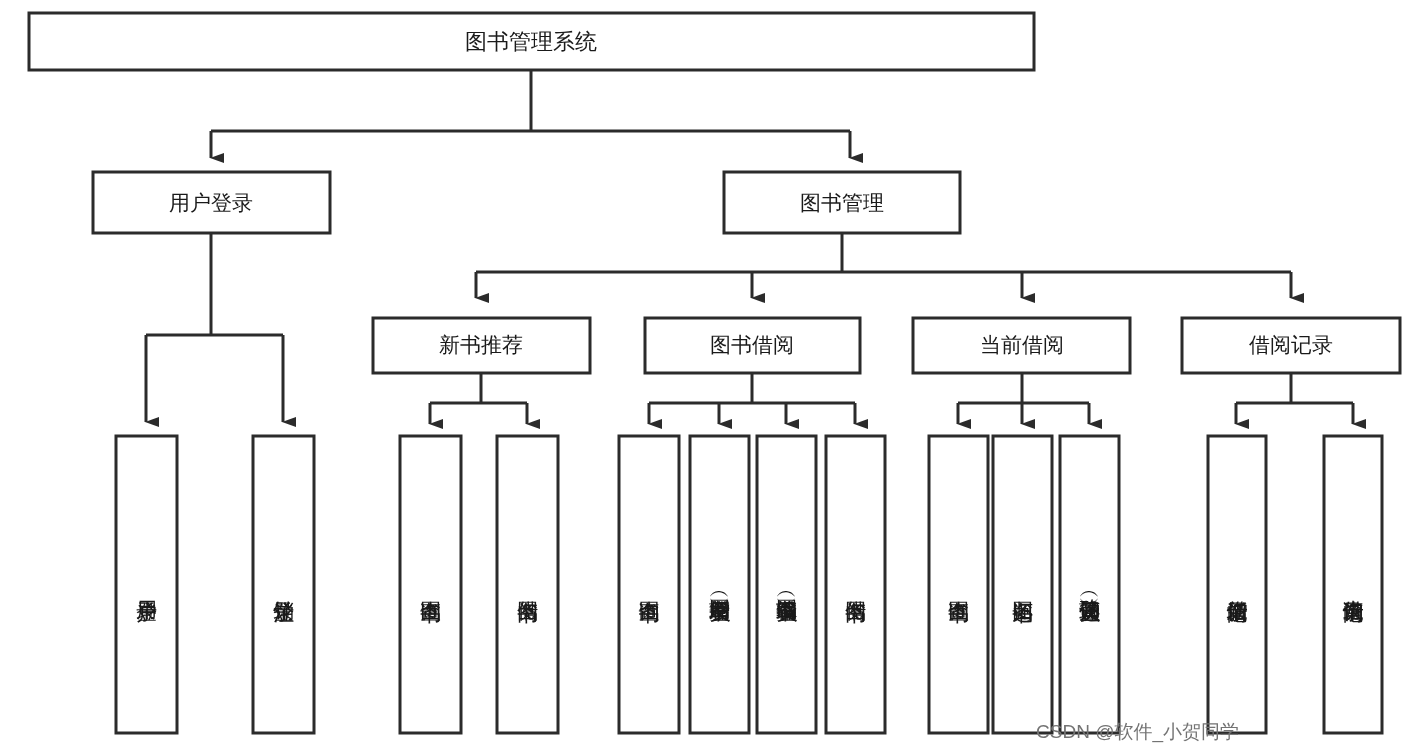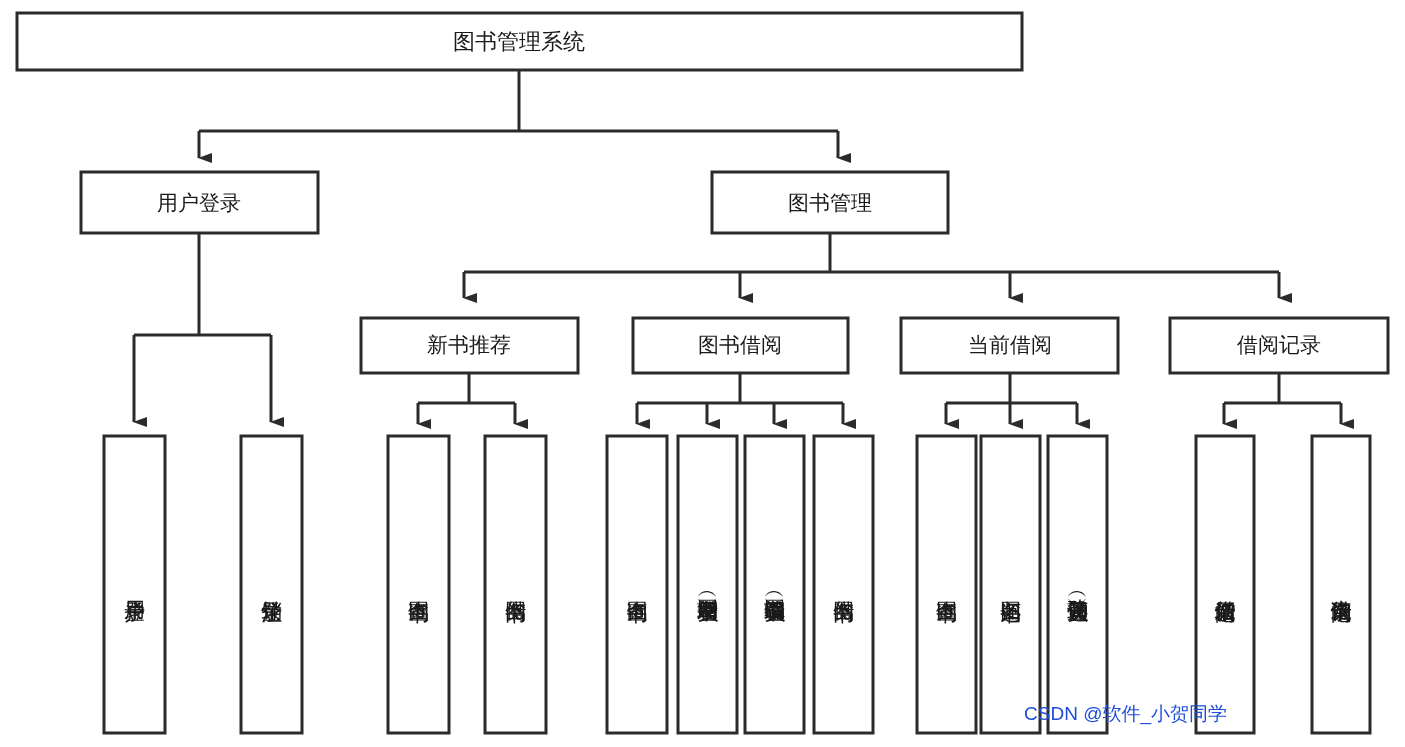--- a/index.html
+++ b/index.html
@@ -1,43 +1,43 @@
 <!DOCTYPE html>
 <html><head>
 <meta charset="utf-8">
 <style>
   html,body{margin:0;padding:0;background:#ffffff;}
   body{
     width:1405px;height:747px;overflow:hidden;
     font-family:"Liberation Sans","DejaVu Sans",sans-serif;
     color:#1a1a1a;
   }
-  #diagram-root{position:relative;width:1235px;height:747px;background:#fff;}
+  #diagram-root{position:relative;width:1235px;height:747px;background:#fff;margin-left:12px;}
   svg#tree{position:absolute;left:0;top:0;width:1405px;height:747px;}
   .nodebox{fill:#ffffff;stroke:#2b2b2b;stroke-width:3;}
   .edge{stroke:#2b2b2b;stroke-width:3;fill:none;}
   .arrowhead{fill:#2b2b2b;}
   .lbl-h{
     font-family:"Liberation Sans","DejaVu Sans",sans-serif;
     font-size:21px;fill:#1a1a1a;text-anchor:middle;dominant-baseline:middle;
   }
   .lbl-root{font-size:22px;}
   .vlabel{
     position:absolute;
     font-family:"Liberation Sans","DejaVu Sans",sans-serif;
     font-size:21px;line-height:1.07;color:#1a1a1a;
     writing-mode:vertical-rl;text-orientation:upright;
     display:flex;align-items:center;justify-content:center;
     white-space:nowrap;letter-spacing:0.5px;
     pointer-events:none;
   }
   .watermark{
-    position:absolute;right:8px;bottom:20px;
+    position:absolute;right:8px;bottom:2px;
     font-family:"Liberation Sans","DejaVu Sans",sans-serif;
-    font-size:19px;color:#1d4ed8;white-space:nowrap;
+    font-size:19px;color:#737373;white-space:nowrap;
   }
 </style>
 </head>
 <body>
 
 <div id="diagram-root">
 
   <svg id="tree" viewBox="0 0 1405 747">
     <defs>
       <marker id="arw" viewBox="0 0 12 14" refX="6" refY="13" markerWidth="12" markerHeight="14" orient="auto-start-reverse" markerUnits="userSpaceOnUse">

